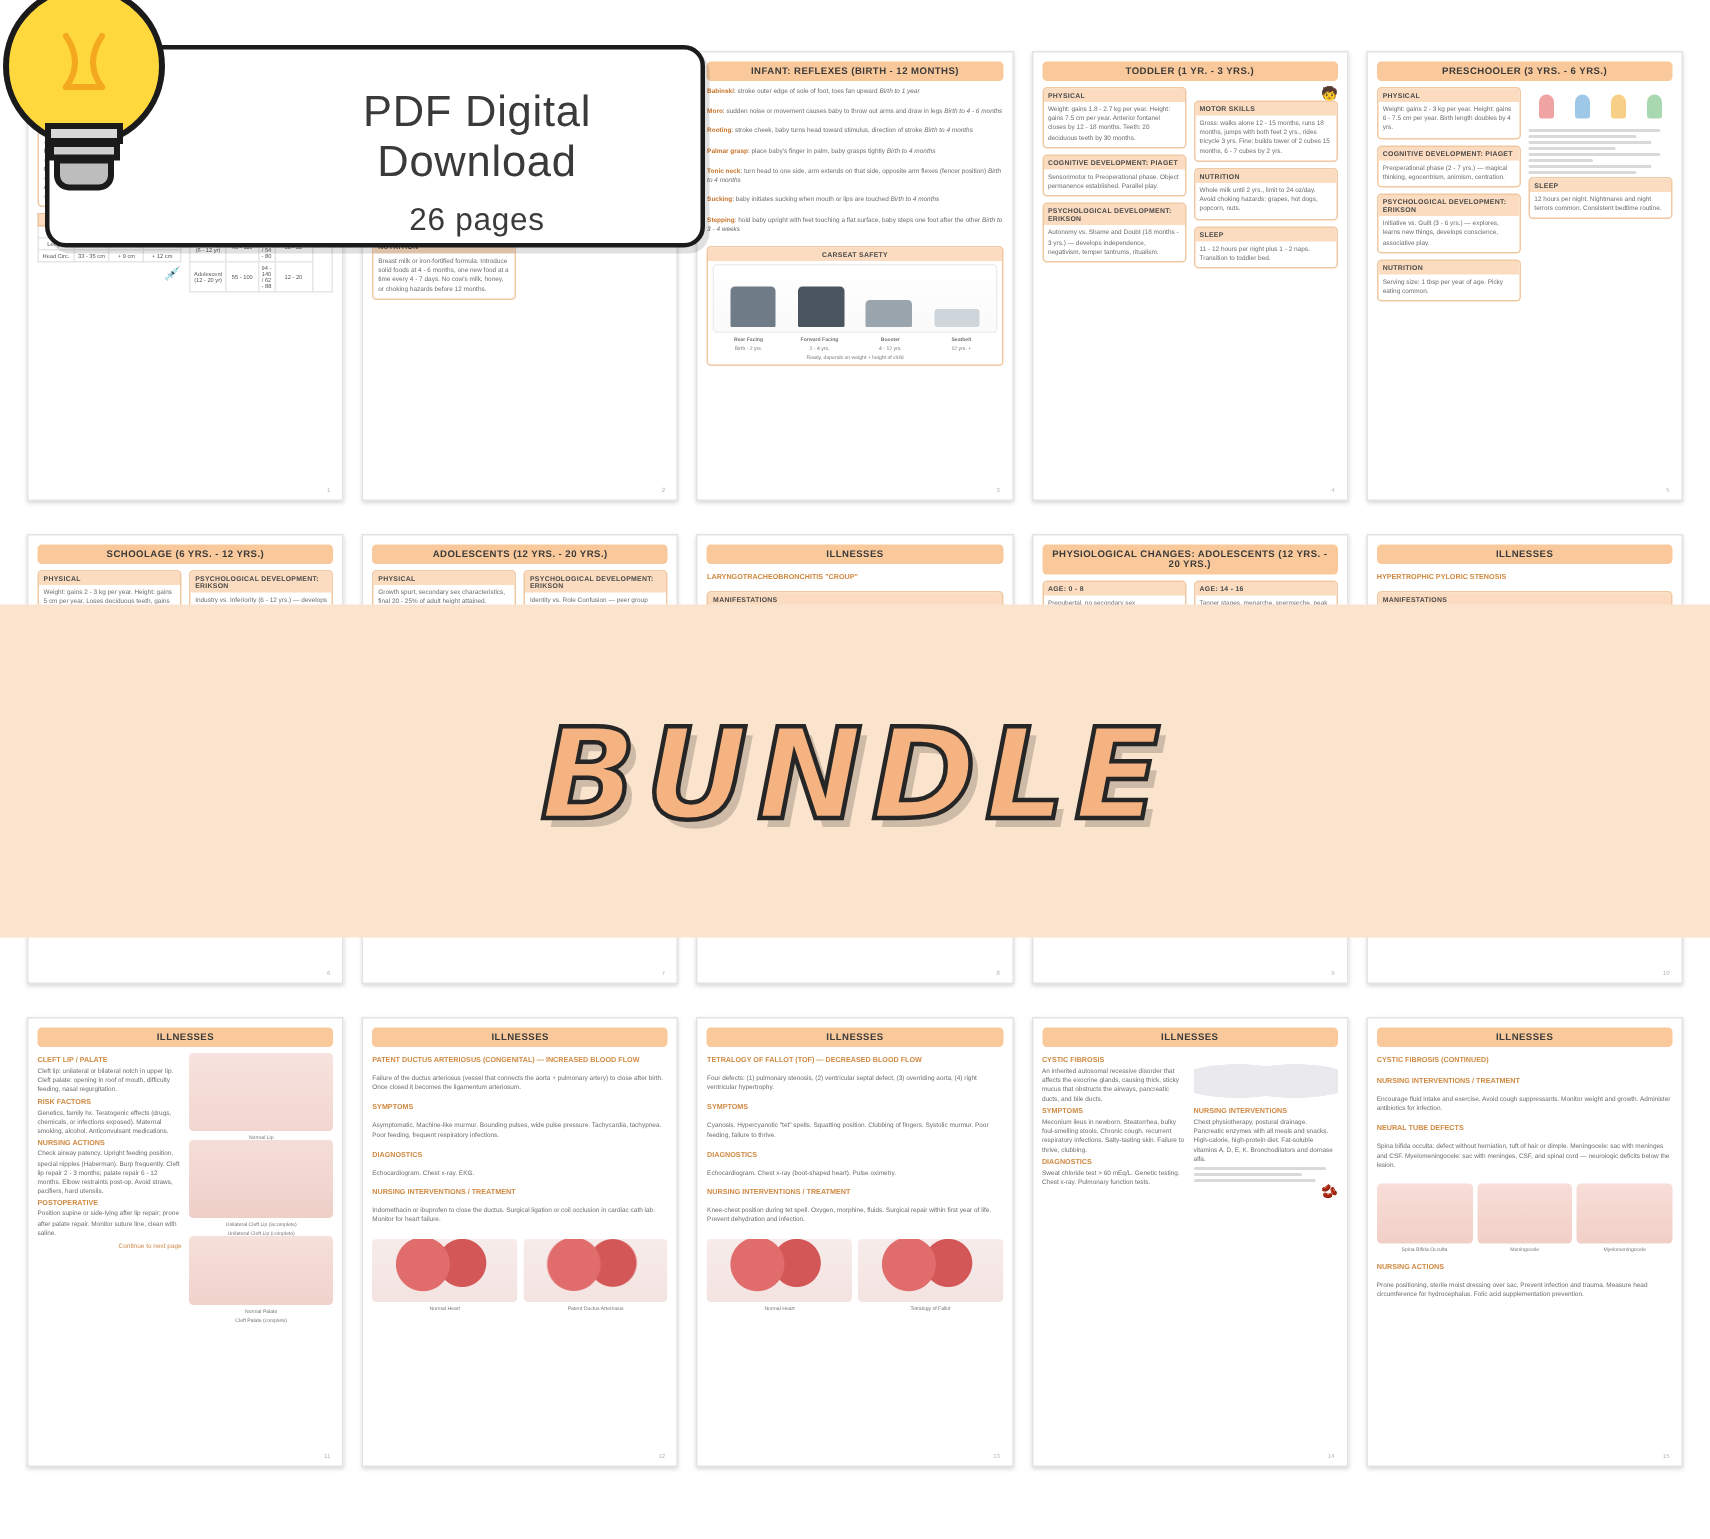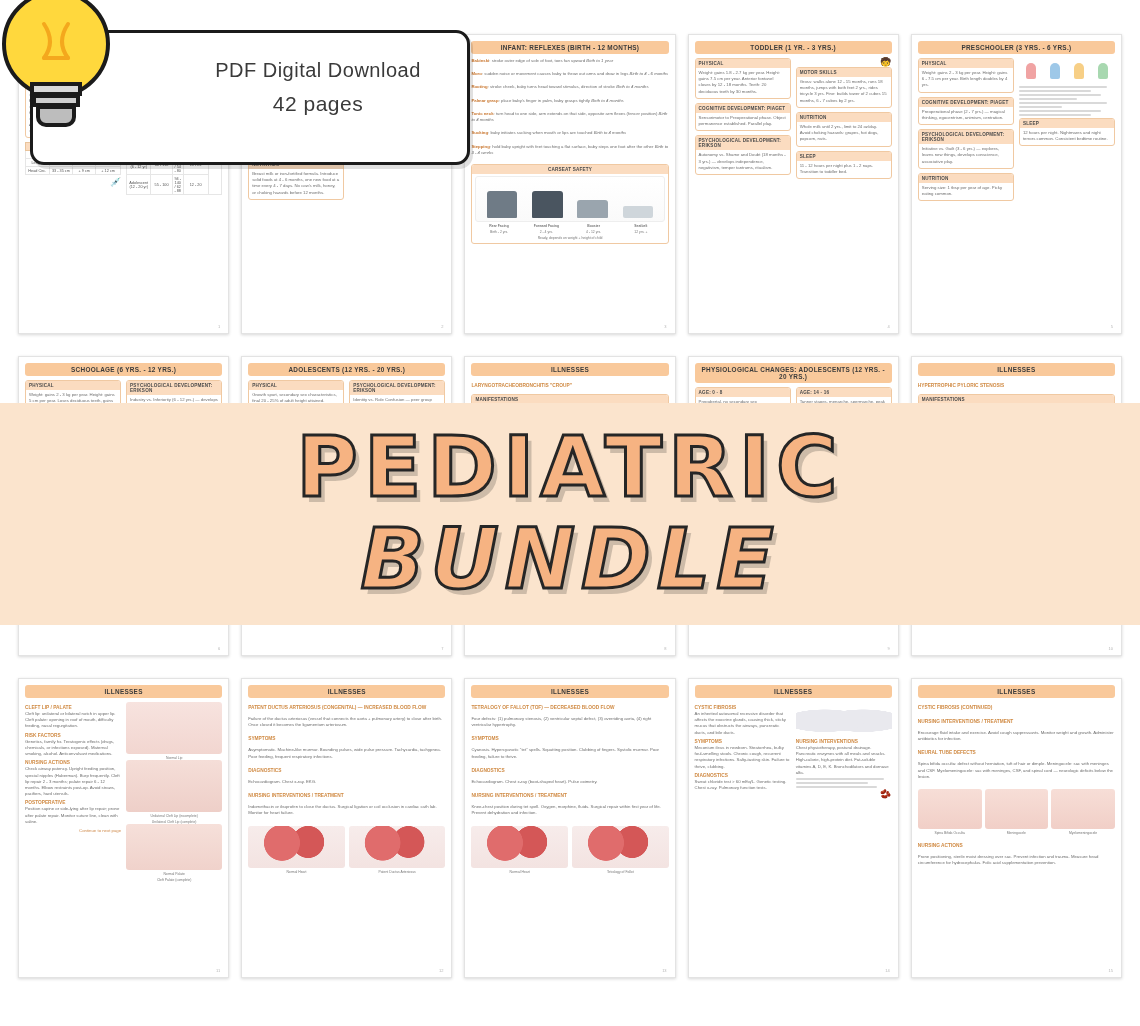--- a/index.html
+++ b/index.html
@@ -175,21 +175,21 @@
     box-shadow: 3px 4px 0 rgba(0,0,0,.12);
     z-index: 20;
   }
   .badge .txt {
     position: absolute;
     left: 145px; top: 26px;
     width: 280px;
     text-align: center;
     color: #3a3a3a;
   }
-  .badge .l1 { font-size: 20px; letter-spacing: .5px; }
+  .badge .l1 { font-size: 29px; letter-spacing: .5px; }
   .badge .l2 { font-size: 21px; margin-top: 10px; letter-spacing: .5px; }
   .bulb {
     position: absolute;
     left: -16px; top: -14px;
     width: 150px; height: 160px;
     z-index: 21;
   }
 
   
   .band {
@@ -785,31 +785,30 @@
         <div class="tt">Prone positioning, sterile moist dressing over sac. Prevent infection and trauma. Measure head circumference for hydrocephalus. Folic acid supplementation prevention.</div>
       </div>
       <div class="pgno">15</div>
     </div>
 
   </div>
 
   <div class="badge">
     <div class="txt">
       <div class="l1">PDF Digital Download</div>
-      <div class="l2">42 pages</div>
+      <div class="l2">26 pages</div>
     </div>
   </div>
   <svg class="bulb" viewBox="0 0 150 160">
     <ellipse cx="72" cy="58" rx="52" ry="52" fill="#ffd83d" stroke="#1b1b1b" stroke-width="4"></ellipse>
     <path d="M48 98 h48 v10 h-48 z" fill="#d9d9d9" stroke="#1b1b1b" stroke-width="4"></path>
     <path d="M50 110 h44 v9 h-44 z" fill="#cfcfcf" stroke="#1b1b1b" stroke-width="4"></path>
     <path d="M54 121 h36 v10 a8 8 0 0 1 -8 8 h-20 a8 8 0 0 1 -8 -8 z" fill="#bdbdbd" stroke="#1b1b1b" stroke-width="4"></path>
     <path d="M60 38 q12 18 0 34" fill="none" stroke="#f4a81d" stroke-width="4" stroke-linecap="round"></path>
     <path d="M84 38 q-12 18 0 34" fill="none" stroke="#f4a81d" stroke-width="4" stroke-linecap="round"></path>
     <line x1="60" y1="72" x2="84" y2="72" stroke="#f4a81d" stroke-width="4" stroke-linecap="round"></line>
   </svg>
 
   <div class="band">
-    <div class="w">PEDIATRIC</div>
     <div class="w w2">BUNDLE</div>
   </div>
 
 </div>
 
 </body></html>

